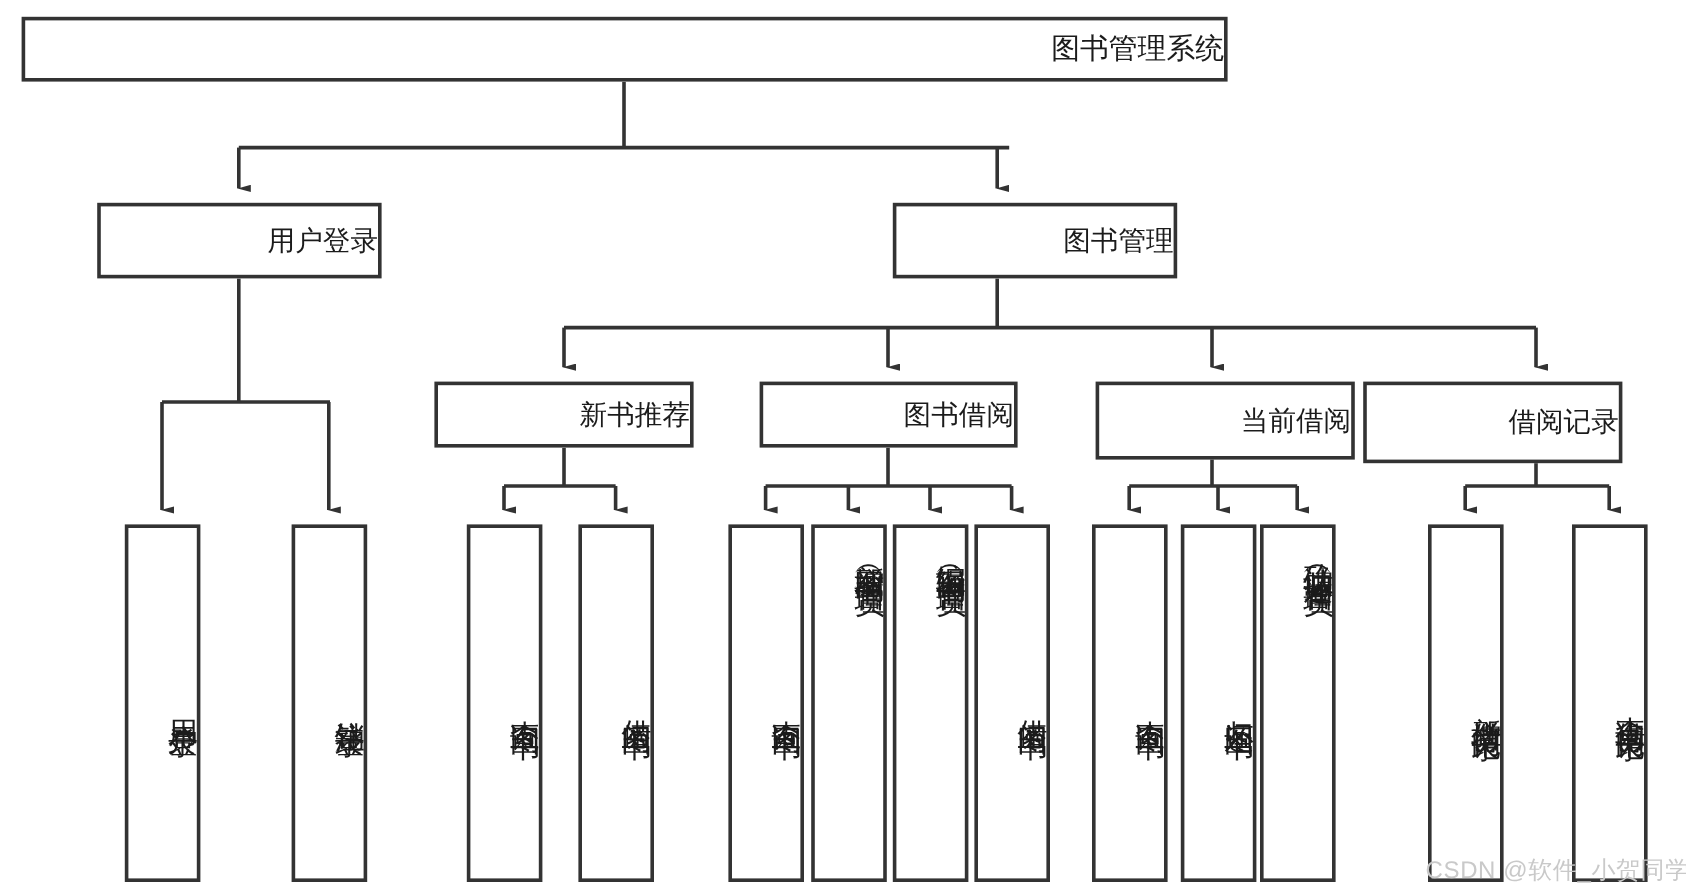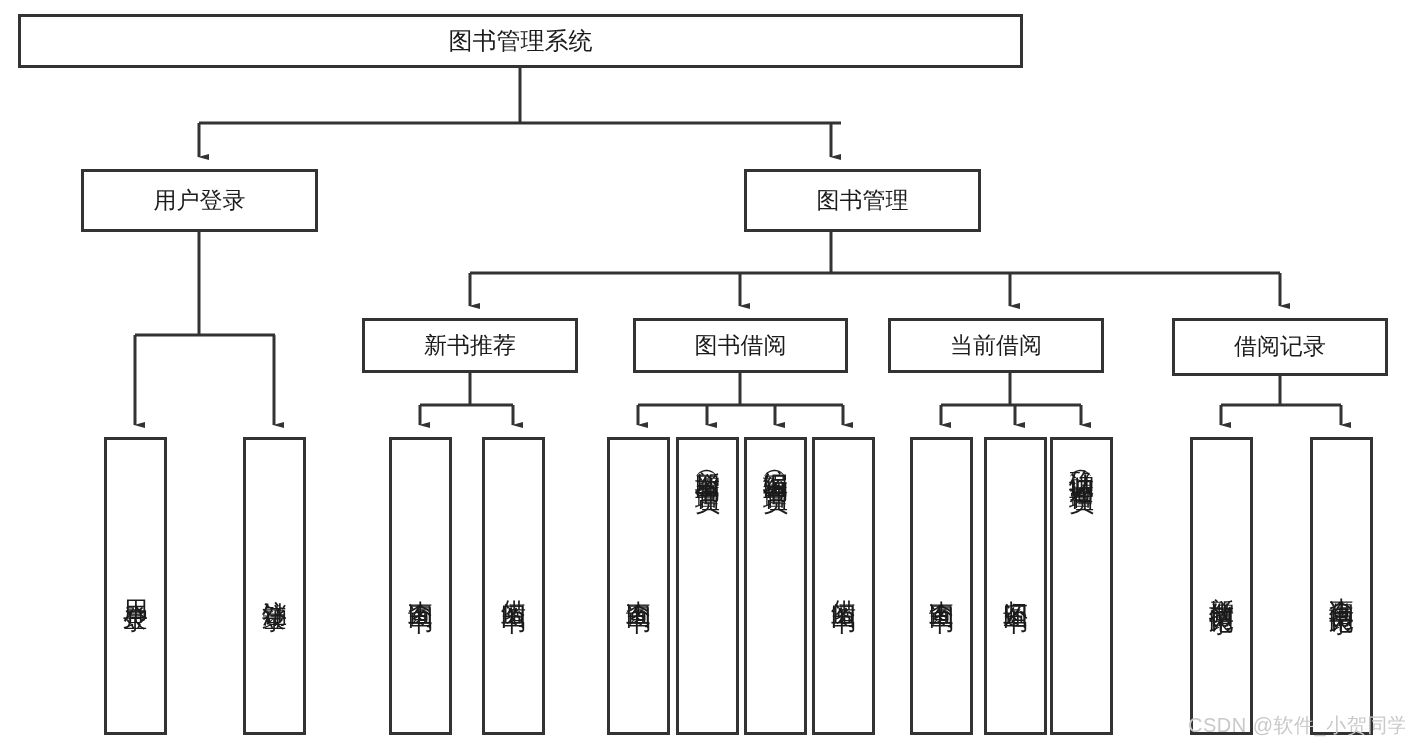--- a/index.html
+++ b/index.html
@@ -12,21 +12,21 @@
   }
   #stage{position:absolute;left:0;top:0;width:1405px;height:747px;}
   svg#links{position:absolute;left:0;top:0;width:1405px;height:747px;}
   .node{
     position:absolute;
     box-sizing:border-box;
     background:#ffffff;
     border:3px solid #333333;
     display:flex;
     align-items:center;
-    justify-content:center;
+    justify-content:flex-end;
     color:#1b1b1b;
   }
   .node .lbl{
     display:block;
     text-align:center;
     line-height:1.18;
     white-space:nowrap;
   }
   .node.root{border-width:3px;}
   .node.root .lbl{font-size:24px;}
@@ -119,24 +119,24 @@
   <div class="node lvl2" style="left:744px;top:169px;width:237px;height:63px;">
     <span class="lbl">图书管理</span>
   </div>
 
   <div class="node lvl3" style="left:362px;top:318px;width:216px;height:55px;">
     <span class="lbl">新书推荐</span>
   </div>
   <div class="node lvl3" style="left:633px;top:318px;width:215px;height:55px;">
     <span class="lbl">图书借阅</span>
   </div>
-  <div class="node lvl3" style="left:888px;top:318px;width:216px;height:55px;">
+  <div class="node lvl3" style="left:913px;top:318px;width:216px;height:65px;">
     <span class="lbl">当前借阅</span>
   </div>
-  <div class="node lvl3" style="left:1172px;top:318px;width:216px;height:58px;">
+  <div class="node lvl3" style="left:1136px;top:318px;width:216px;height:68px;">
     <span class="lbl">借阅记录</span>
   </div>
 
   <div class="node leaf centered" style="left:104px;top:437px;width:63px;height:298px;">
     <span class="lbl">用户登录</span>
   </div>
   <div class="node leaf centered" style="left:243px;top:437px;width:63px;height:298px;">
     <span class="lbl">注销登录</span>
   </div>
 

